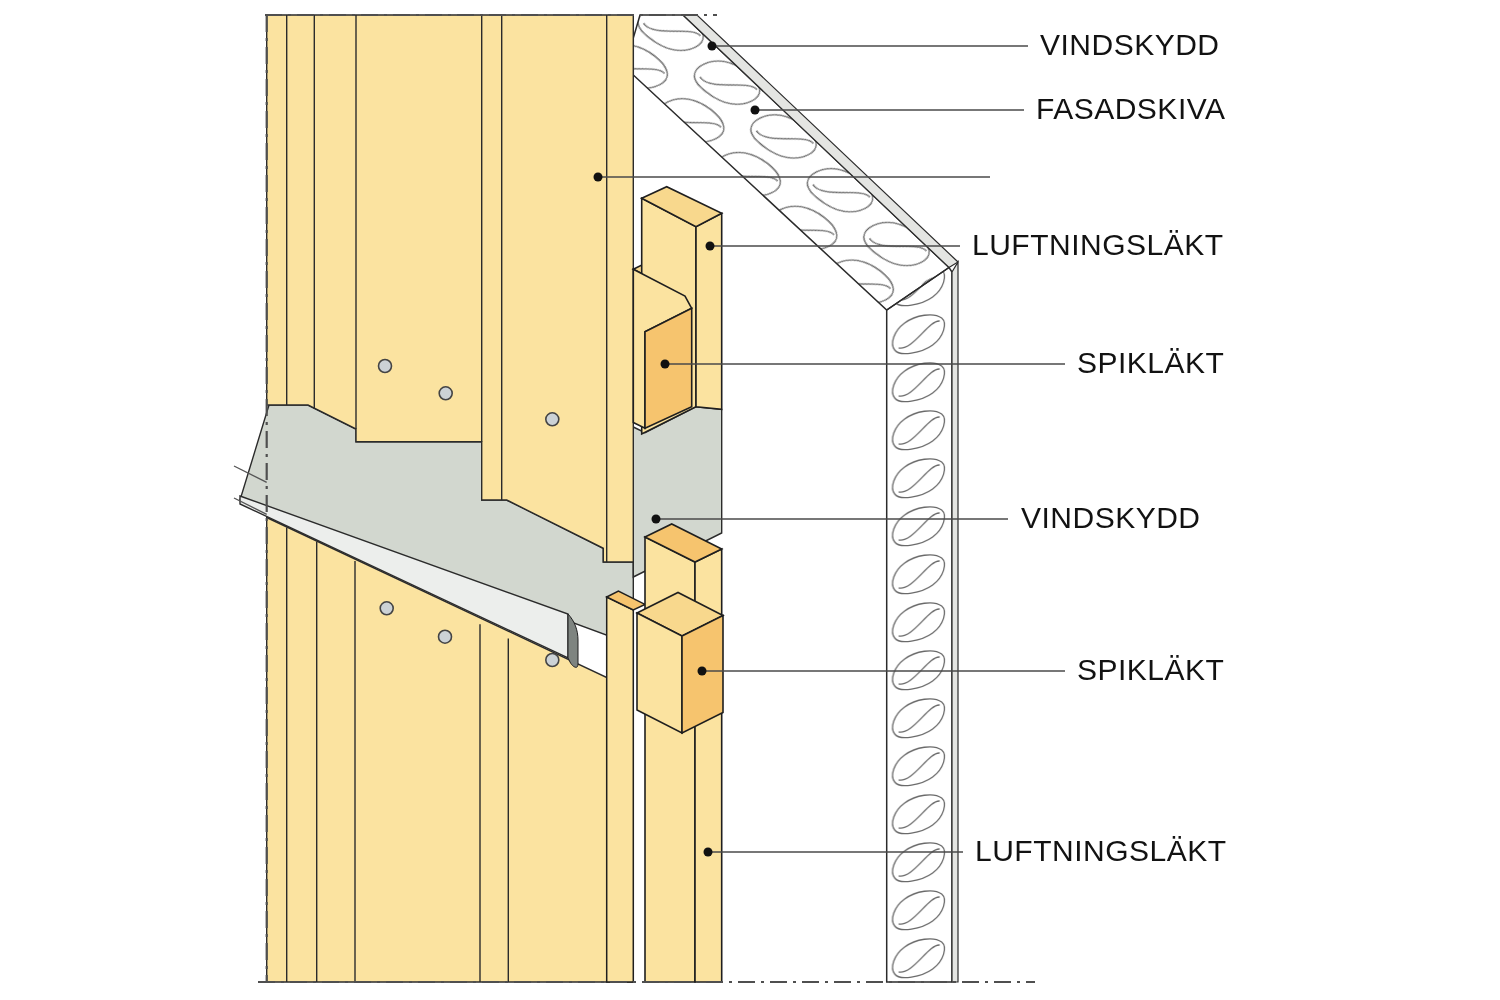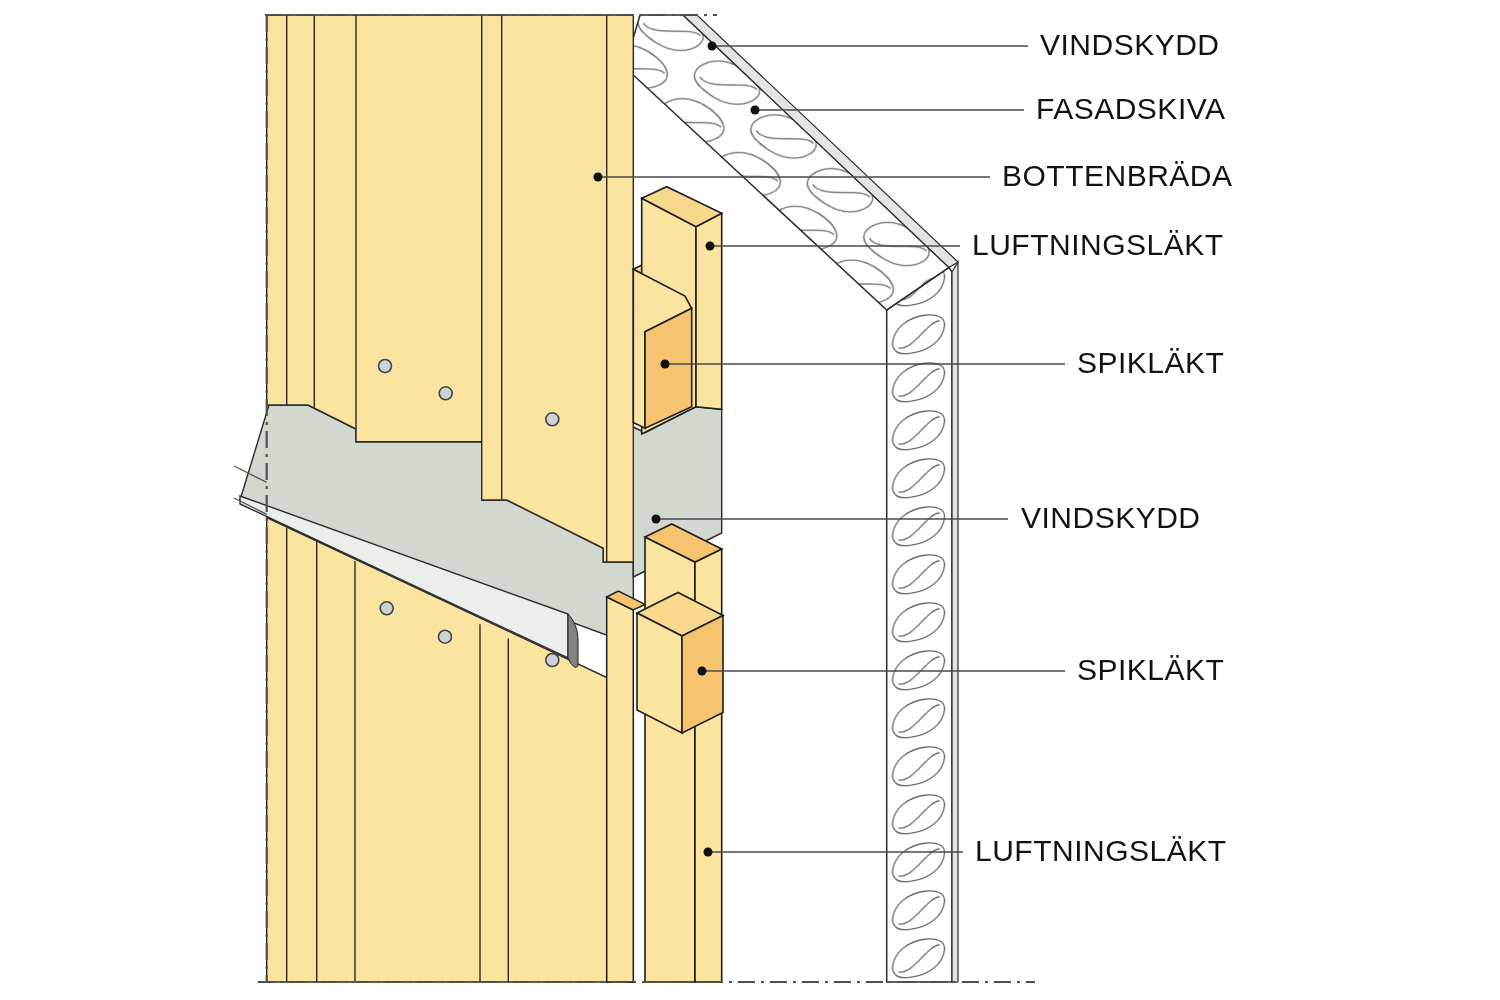--- a/index.html
+++ b/index.html
@@ -138,20 +138,19 @@
     <circle cx="710" cy="246" r="4.5"></circle>
     <circle cx="665" cy="364" r="4.5"></circle>
     <circle cx="656" cy="519" r="4.5"></circle>
     <circle cx="702" cy="671" r="4.5"></circle>
     <circle cx="708" cy="852" r="4.5"></circle>
   </g>
 </svg>
 
 <div class="diagram-label" style="left:1040px; top:46px;">VINDSKYDD</div>
 <div class="diagram-label" style="left:1036px; top:110px;">FASADSKIVA</div>
-<div class="diagram-label" style="left:1002px; top:177px;">BOTTENBRÄDA</div>
 <div class="diagram-label" style="left:972px;  top:246px;">LUFTNINGSLÄKT</div>
 <div class="diagram-label" style="left:1077px; top:364px;">SPIKLÄKT</div>
 <div class="diagram-label" style="left:1021px; top:519px;">VINDSKYDD</div>
 <div class="diagram-label" style="left:1077px; top:671px;">SPIKLÄKT</div>
 <div class="diagram-label" style="left:975px;  top:852px;">LUFTNINGSLÄKT</div>
 
 </div>
 
 </body></html>

